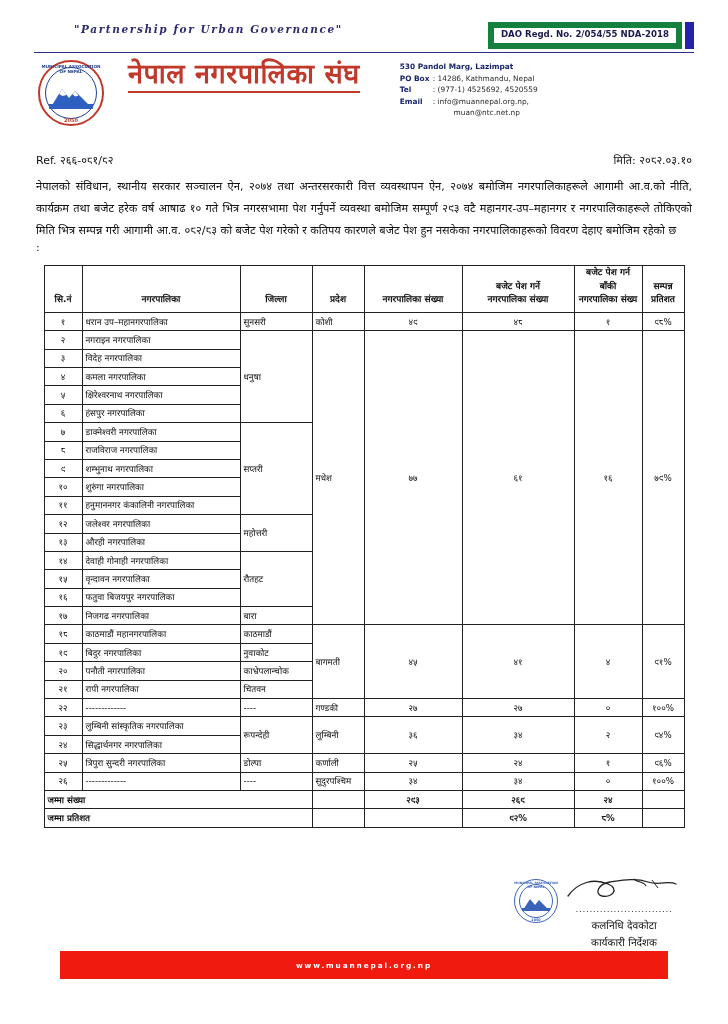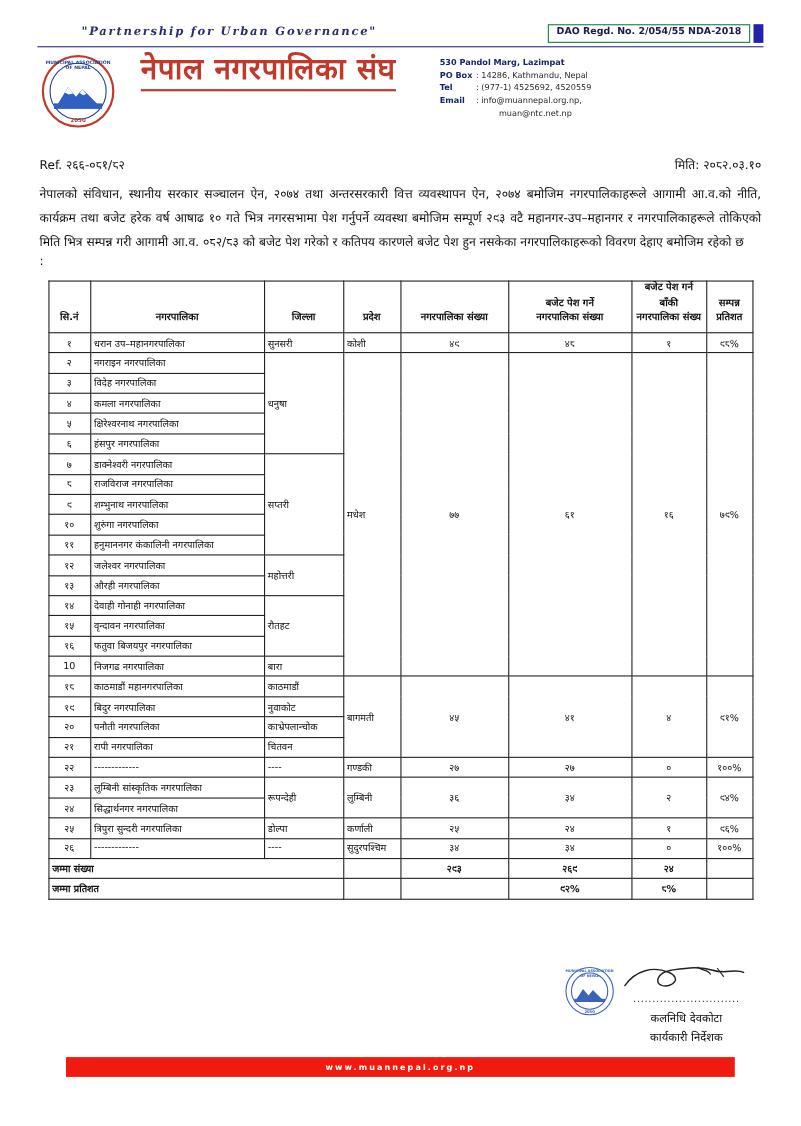--- a/index.html
+++ b/index.html
@@ -32,21 +32,21 @@
     font-style: italic;
     font-weight: 700;
     font-size: 10.5px;
     letter-spacing: 1.6px;
     color: #2c2c6e;
     white-space: nowrap;
     padding-top: 1px;
   }
   .regd-wrap { display: flex; align-items: stretch; gap: 3px; }
   .regd-box {
-    border: 1px solid #15803d;
+    border: 6px solid #15803d;
     padding: 2px 7px 3px 7px;
     font-size: 8.6px;
     font-weight: 700;
     color: #1b1b4d;
     font-family: "DejaVu Sans", "Liberation Sans", sans-serif;
     white-space: nowrap;
     line-height: 1.15;
   }
   .regd-tick { width: 9px; background: #2222aa; }
 
@@ -179,21 +179,21 @@
   .dots {
     font-size: 9px; letter-spacing: .6px; color: #333;
     margin-top: -2px;
   }
   .signame { font-size: 10.3px; margin-top: 4px; font-family:"DejaVu Sans",sans-serif;}
   .sigtitle { font-size: 10.3px; margin-top: 3px; font-family:"DejaVu Sans",sans-serif;}
 
   
   .footerbar {
     position: absolute; left: 60px; right: 60px; bottom: 45px;
-    height: 18px; background: #f01b0e;
+    height: 28px; background: #f01b0e;
     display: flex; align-items: center; justify-content: center;
   }
   .footerbar .url {
     color: #fff; font-size: 7.3px; letter-spacing: 1.9px; font-weight: 700;
     font-family: "DejaVu Sans", "Liberation Sans", sans-serif;
   }
 </style>
 </head>
 <body>
 
@@ -366,21 +366,21 @@
         </tr>
         <tr>
           <td class="c">१५</td>
           <td class="l">वृन्दावन नगरपालिका</td>
         </tr>
         <tr>
           <td class="c">१६</td>
           <td class="l">फतुवा बिजयपुर नगरपालिका</td>
         </tr>
         <tr>
-          <td class="c">10</td>
+          <td class="c">१७</td>
           <td class="l">निजगढ नगरपालिका</td>
           <td class="l" rowspan="1">बारा</td>
         </tr>
         <tr>
           <td class="c">१८</td>
           <td class="l">काठमाडौं महानगरपालिका</td>
           <td class="l" rowspan="1">काठमाडौं</td>
           <td class="prov" rowspan="4">बागमती</td>
           <td class="midc" rowspan="4">४५</td>
           <td class="midc" rowspan="4">४१</td>

